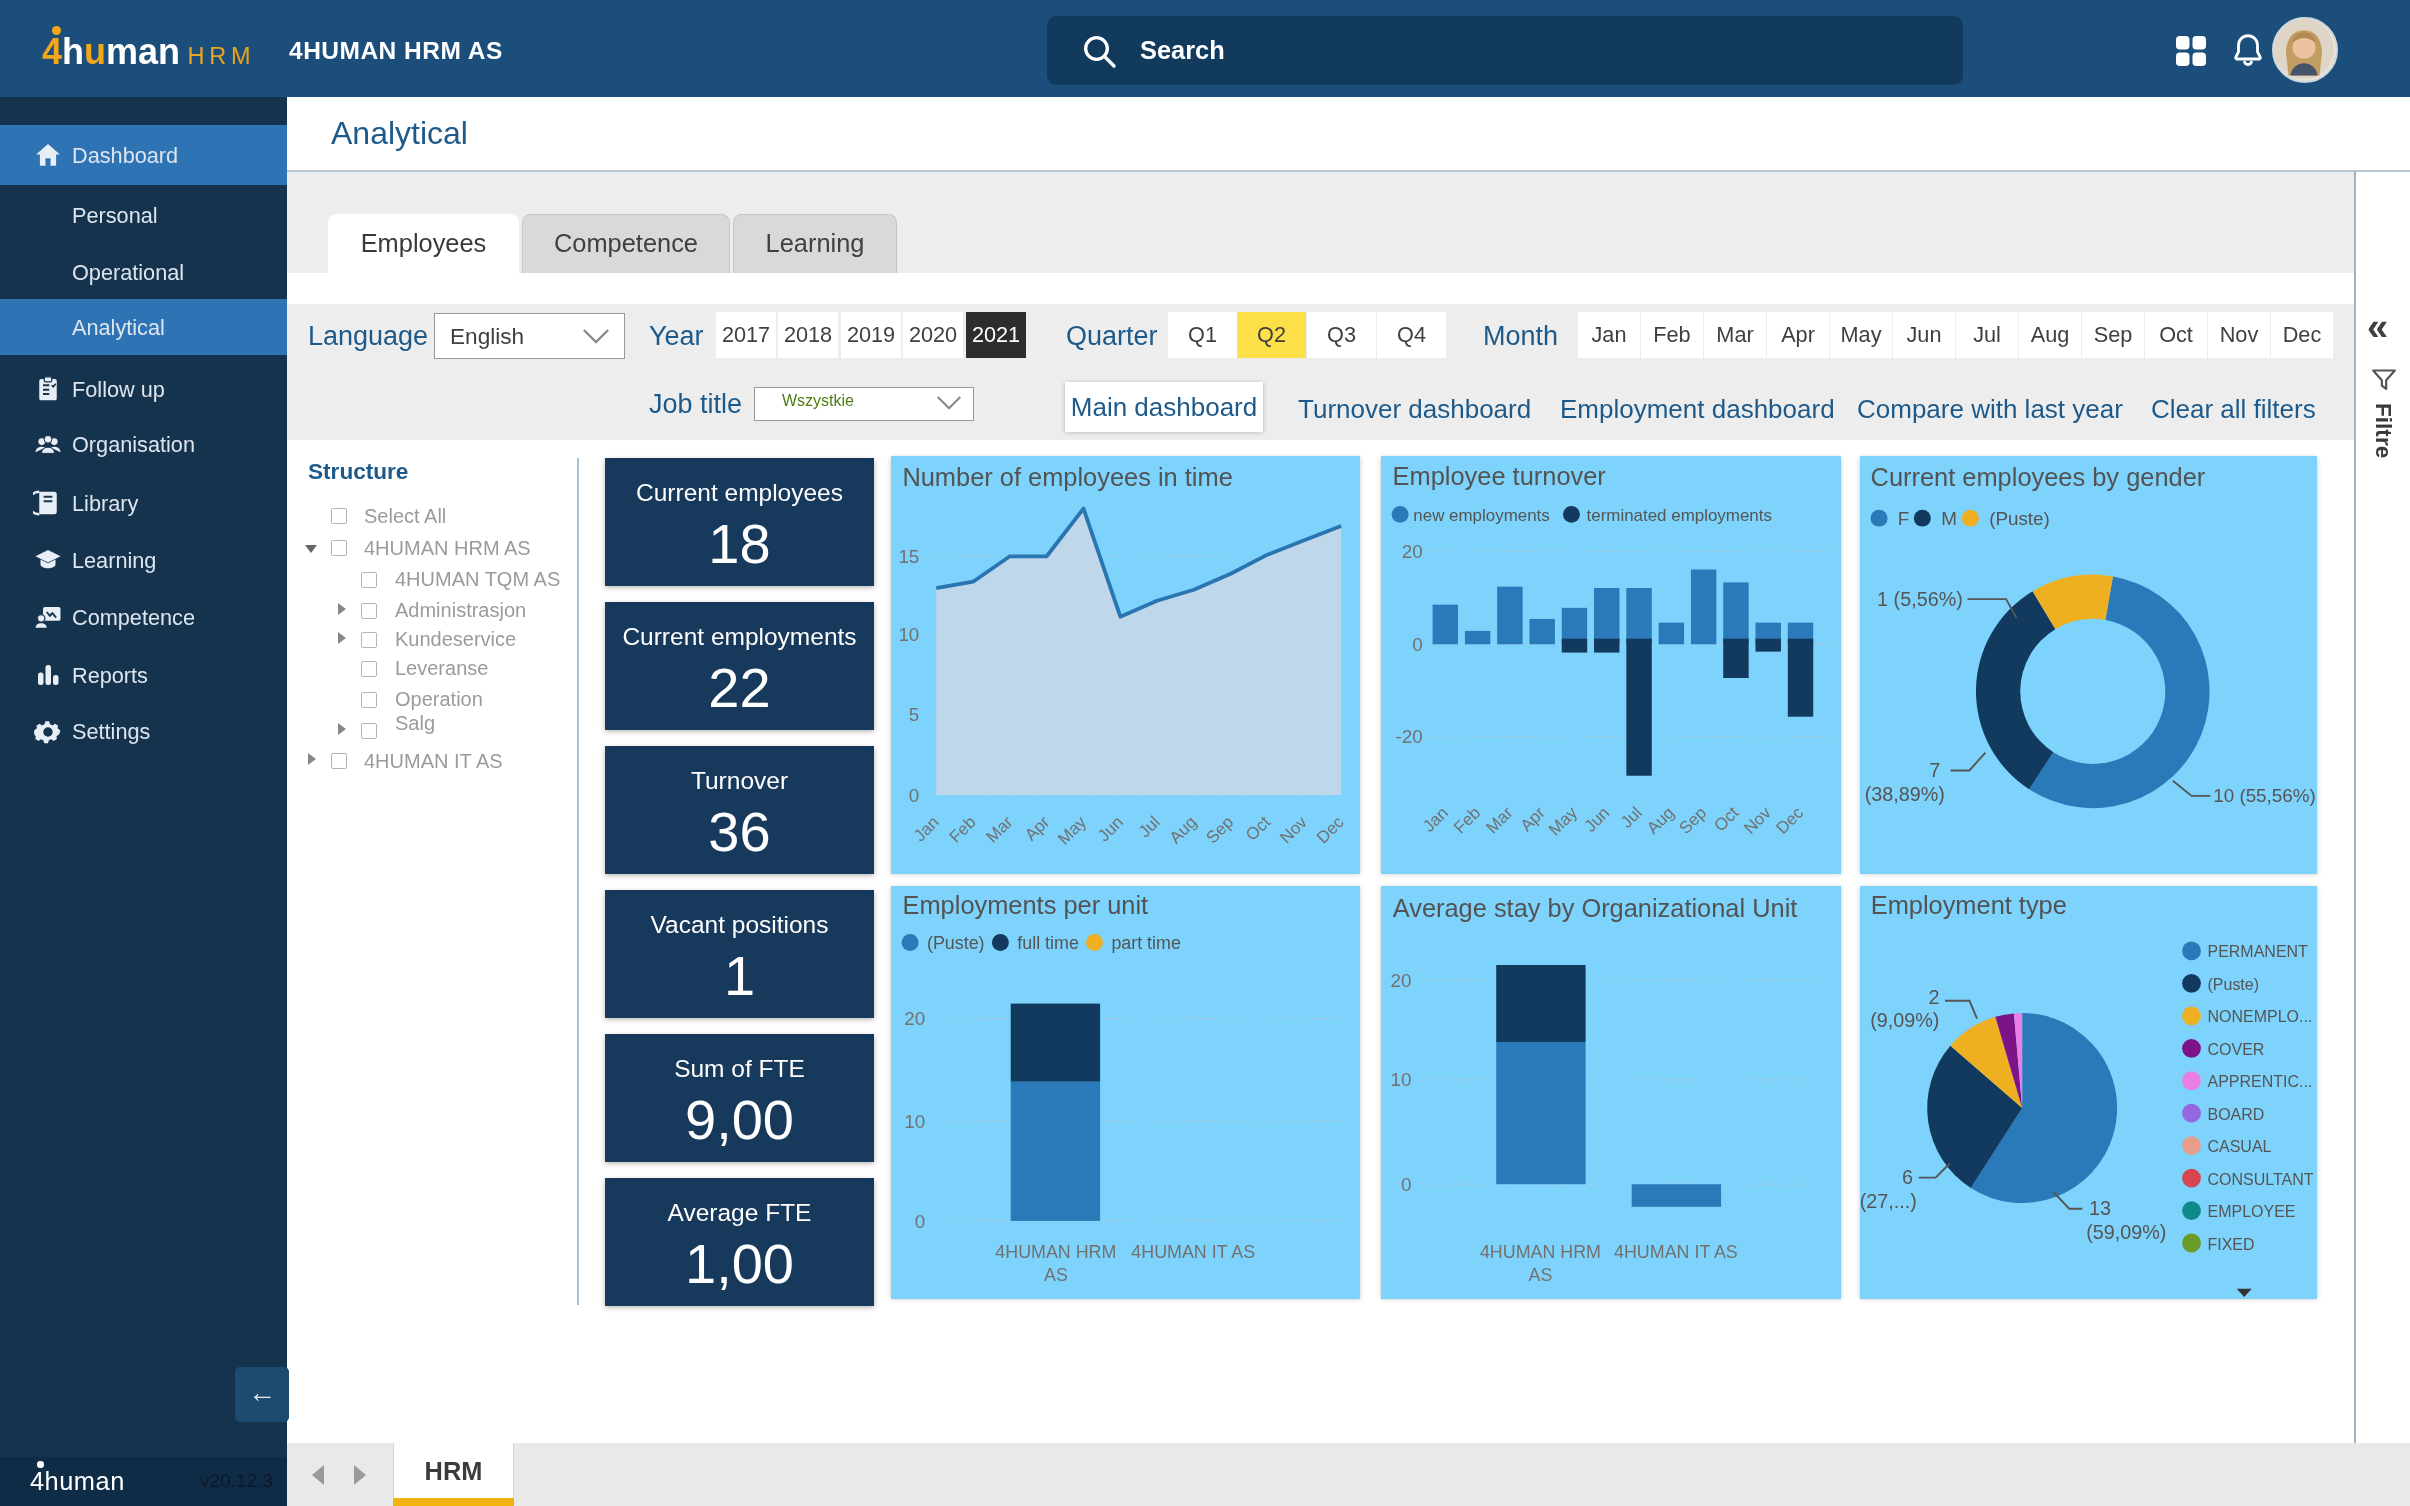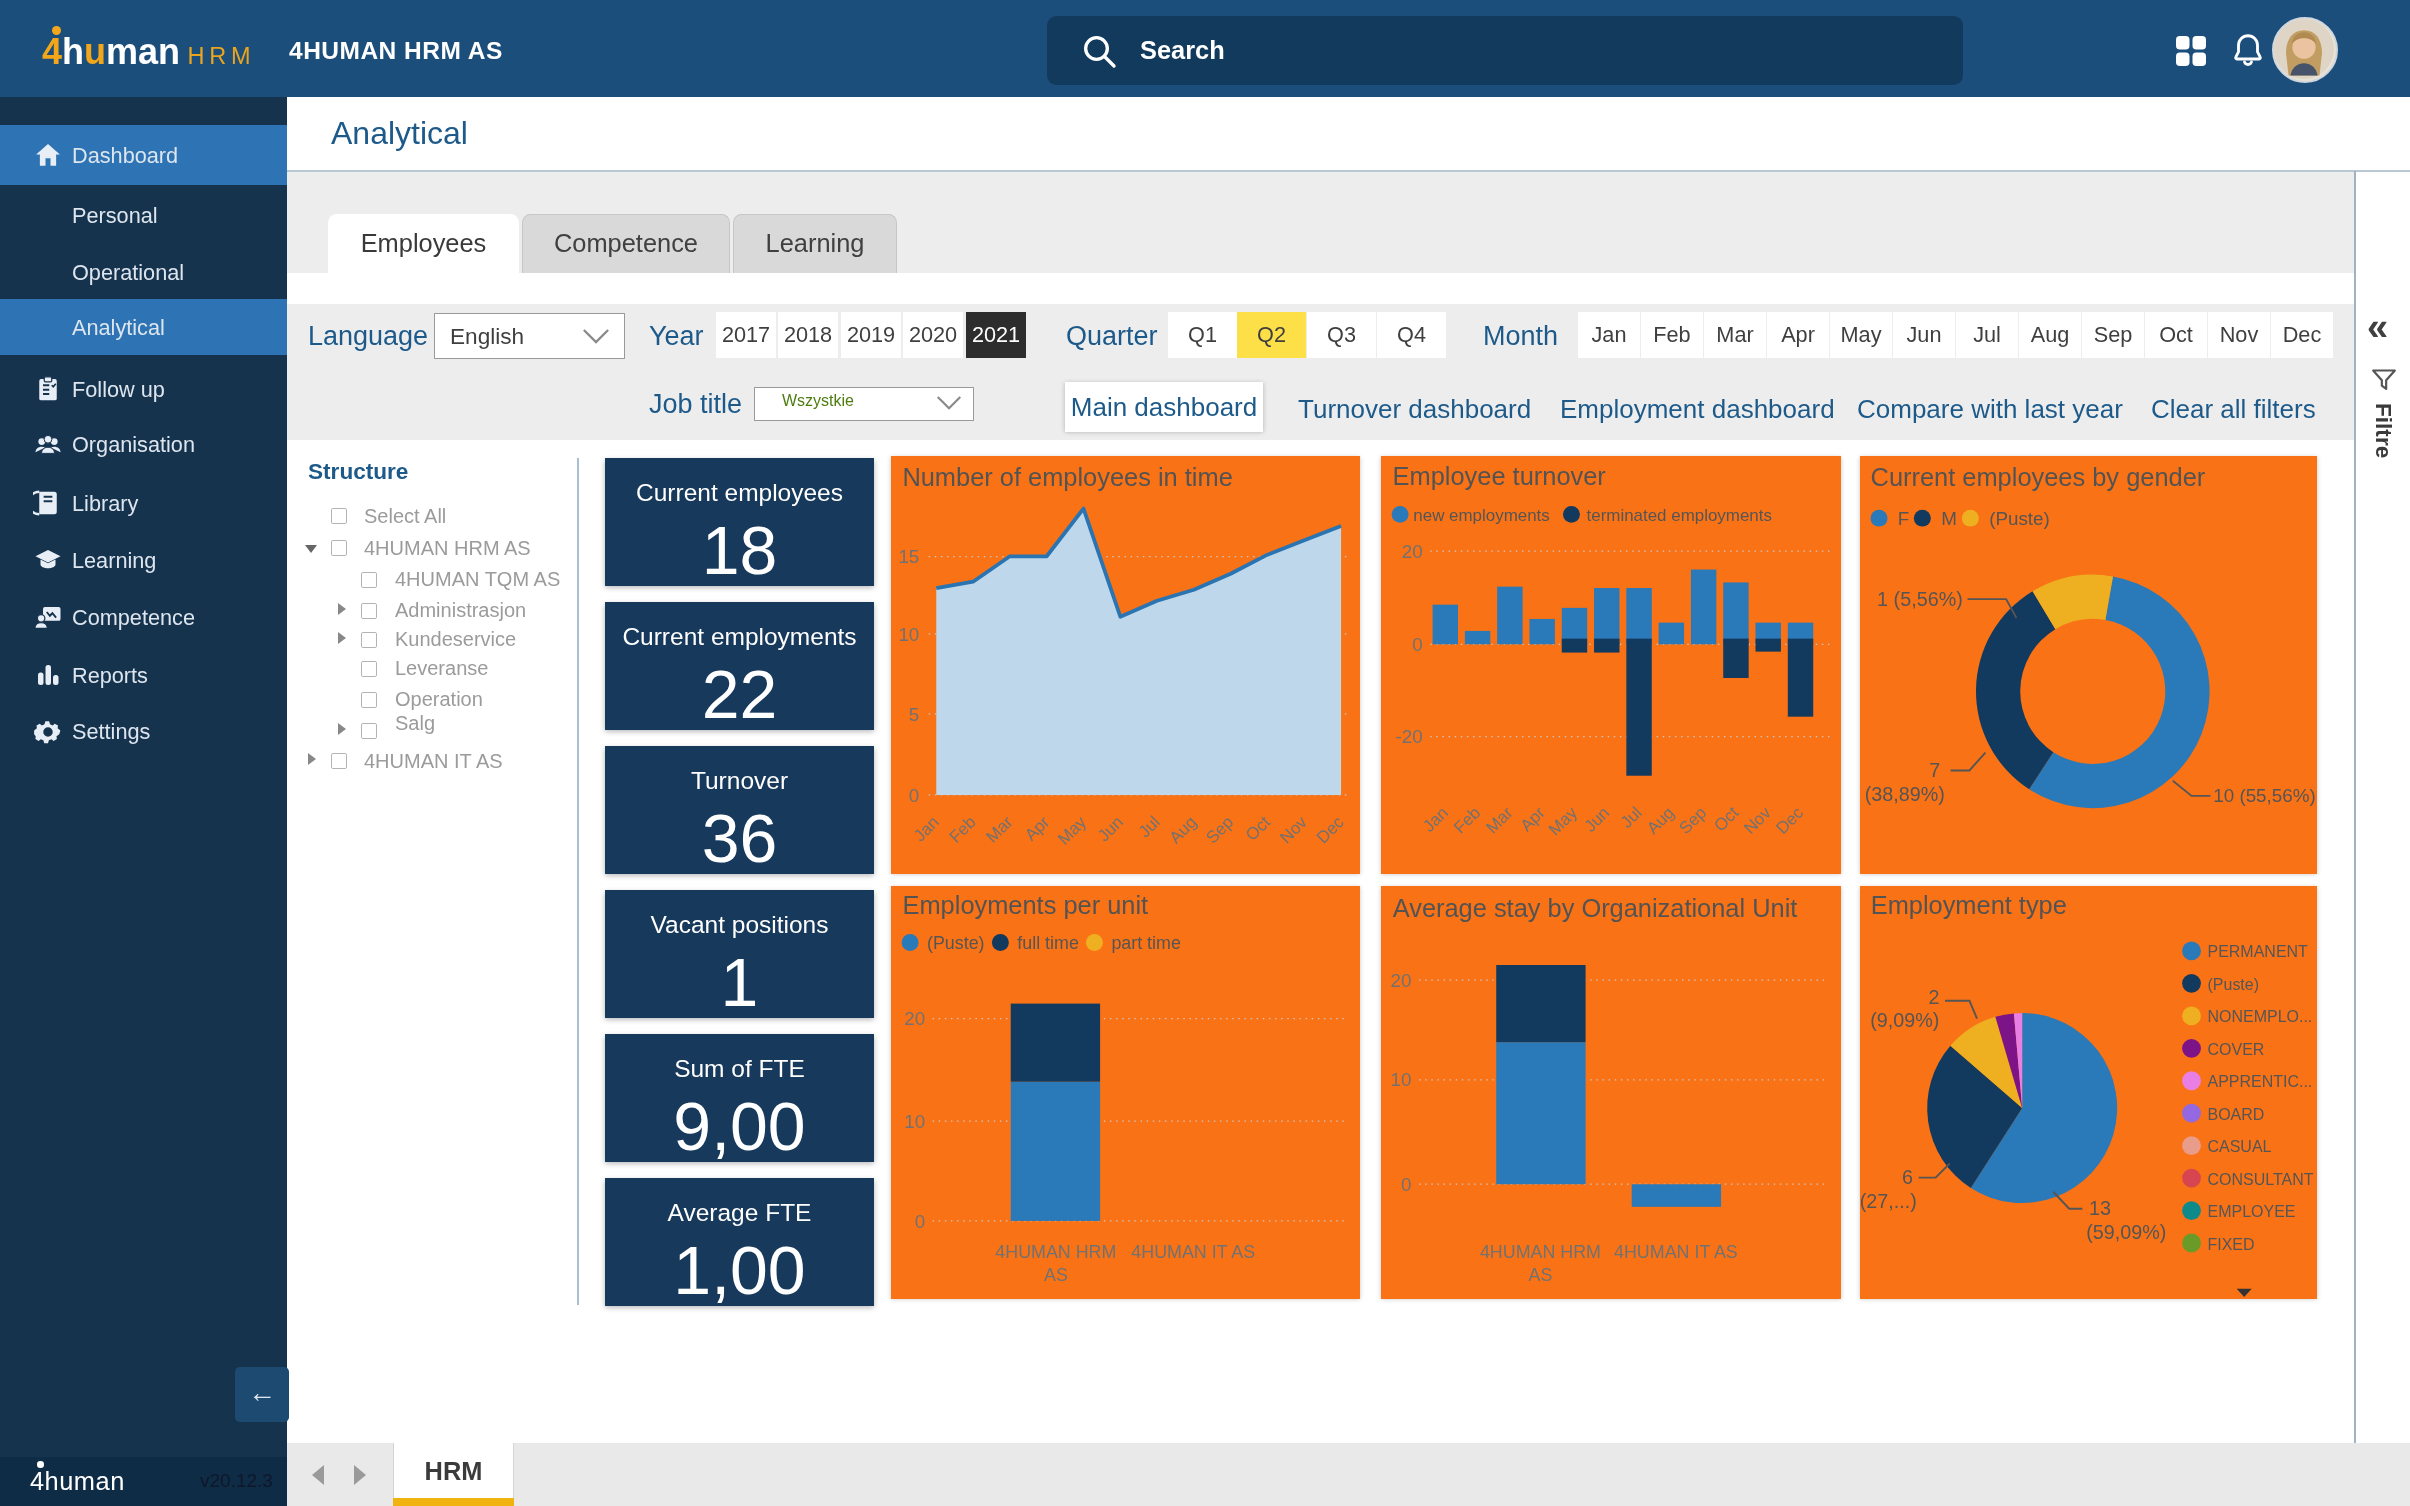--- a/index.html
+++ b/index.html
@@ -1,20 +1,20 @@
 <!DOCTYPE html>
 <html style="font-size:15px"><head><meta charset="utf-8">
 <style>
 * {margin:0;padding:0;box-sizing:border-box}
 html,body {width:2411px;height:1507px;font-family:"Liberation Sans",sans-serif;background:#fff;overflow:hidden}
 #page {position:relative;width:2411px;height:1296px;background:#fff}
-.card {position:absolute;background:#f97316;box-shadow:0 0.9px 4.7px rgba(0,0,0,.22)}
+.card {position:absolute;background:#7dd3fc;box-shadow:0 0.9px 4.7px rgba(0,0,0,.22)}
 .kpi {position:absolute;left:605px;width:269px;height:128px;background:#17395c;box-shadow:0 1.9px 5.6px rgba(0,0,0,.3)}
 .kpi-l {margin-top:21px;text-align:center;font-size:24.5px;color:#fff}
-.kpi-v {text-align:center;font-size:68px;color:#fff;margin-top:3.8px}
+.kpi-v {text-align:center;font-size:56px;color:#fff;margin-top:3.8px}
 .mi {position:absolute;font-size:21.7px;color:#dde5ee;white-space:nowrap}
 .fbtn {position:absolute;height:46px;text-align:center;line-height:46px;font-size:21.7px}
 </style></head>
 <body>
 <div id="page">
 <div style="position:absolute;left:0;top:97px;width:287px;height:1410px;background:#16334e"></div>
 
 <div style="position:absolute;left:0;top:0;width:2411px;height:97px;background:#1b4e7b"></div>
 <div style="position:absolute;left:42px;top:31px;font-size:36px;font-family:'Liberation Sans',sans-serif">
  <span style="color:#f2a71b;font-weight:bold">4</span><span style="color:#fff;font-weight:bold">h</span><span style="color:#f2a71b;font-weight:bold">u</span><span style="color:#fff;font-weight:bold">man</span><span style="color:#eaa41d;font-size:23.5px;letter-spacing:4.7px;margin-left:7.5px">HRM</span>

